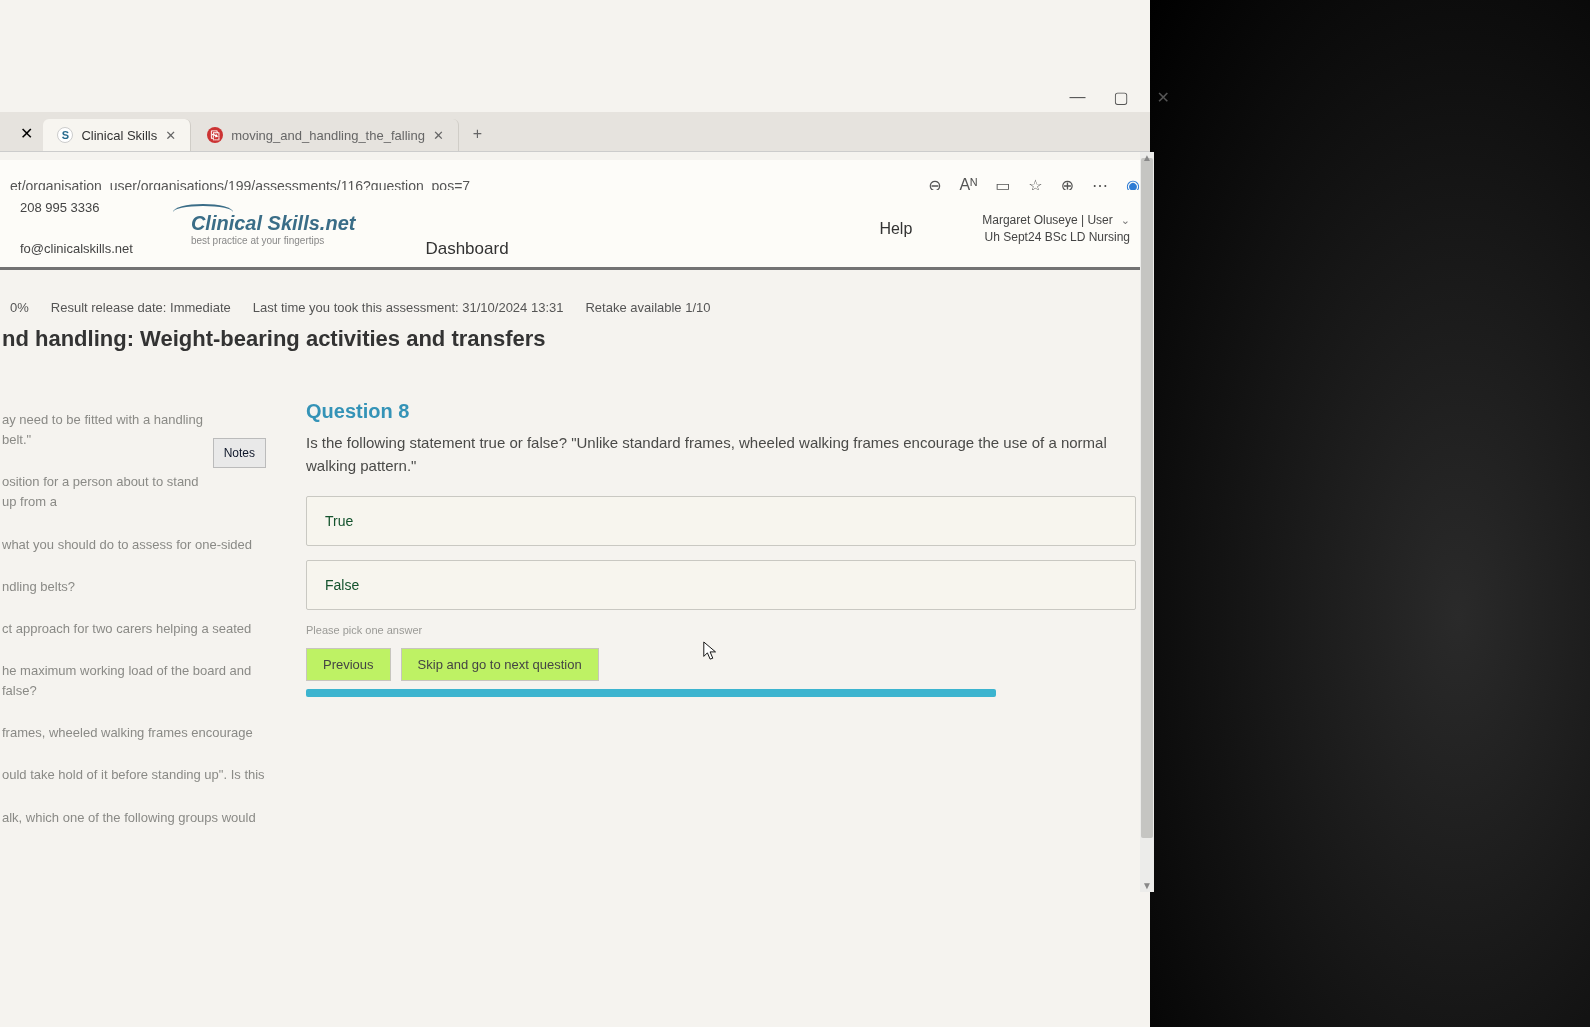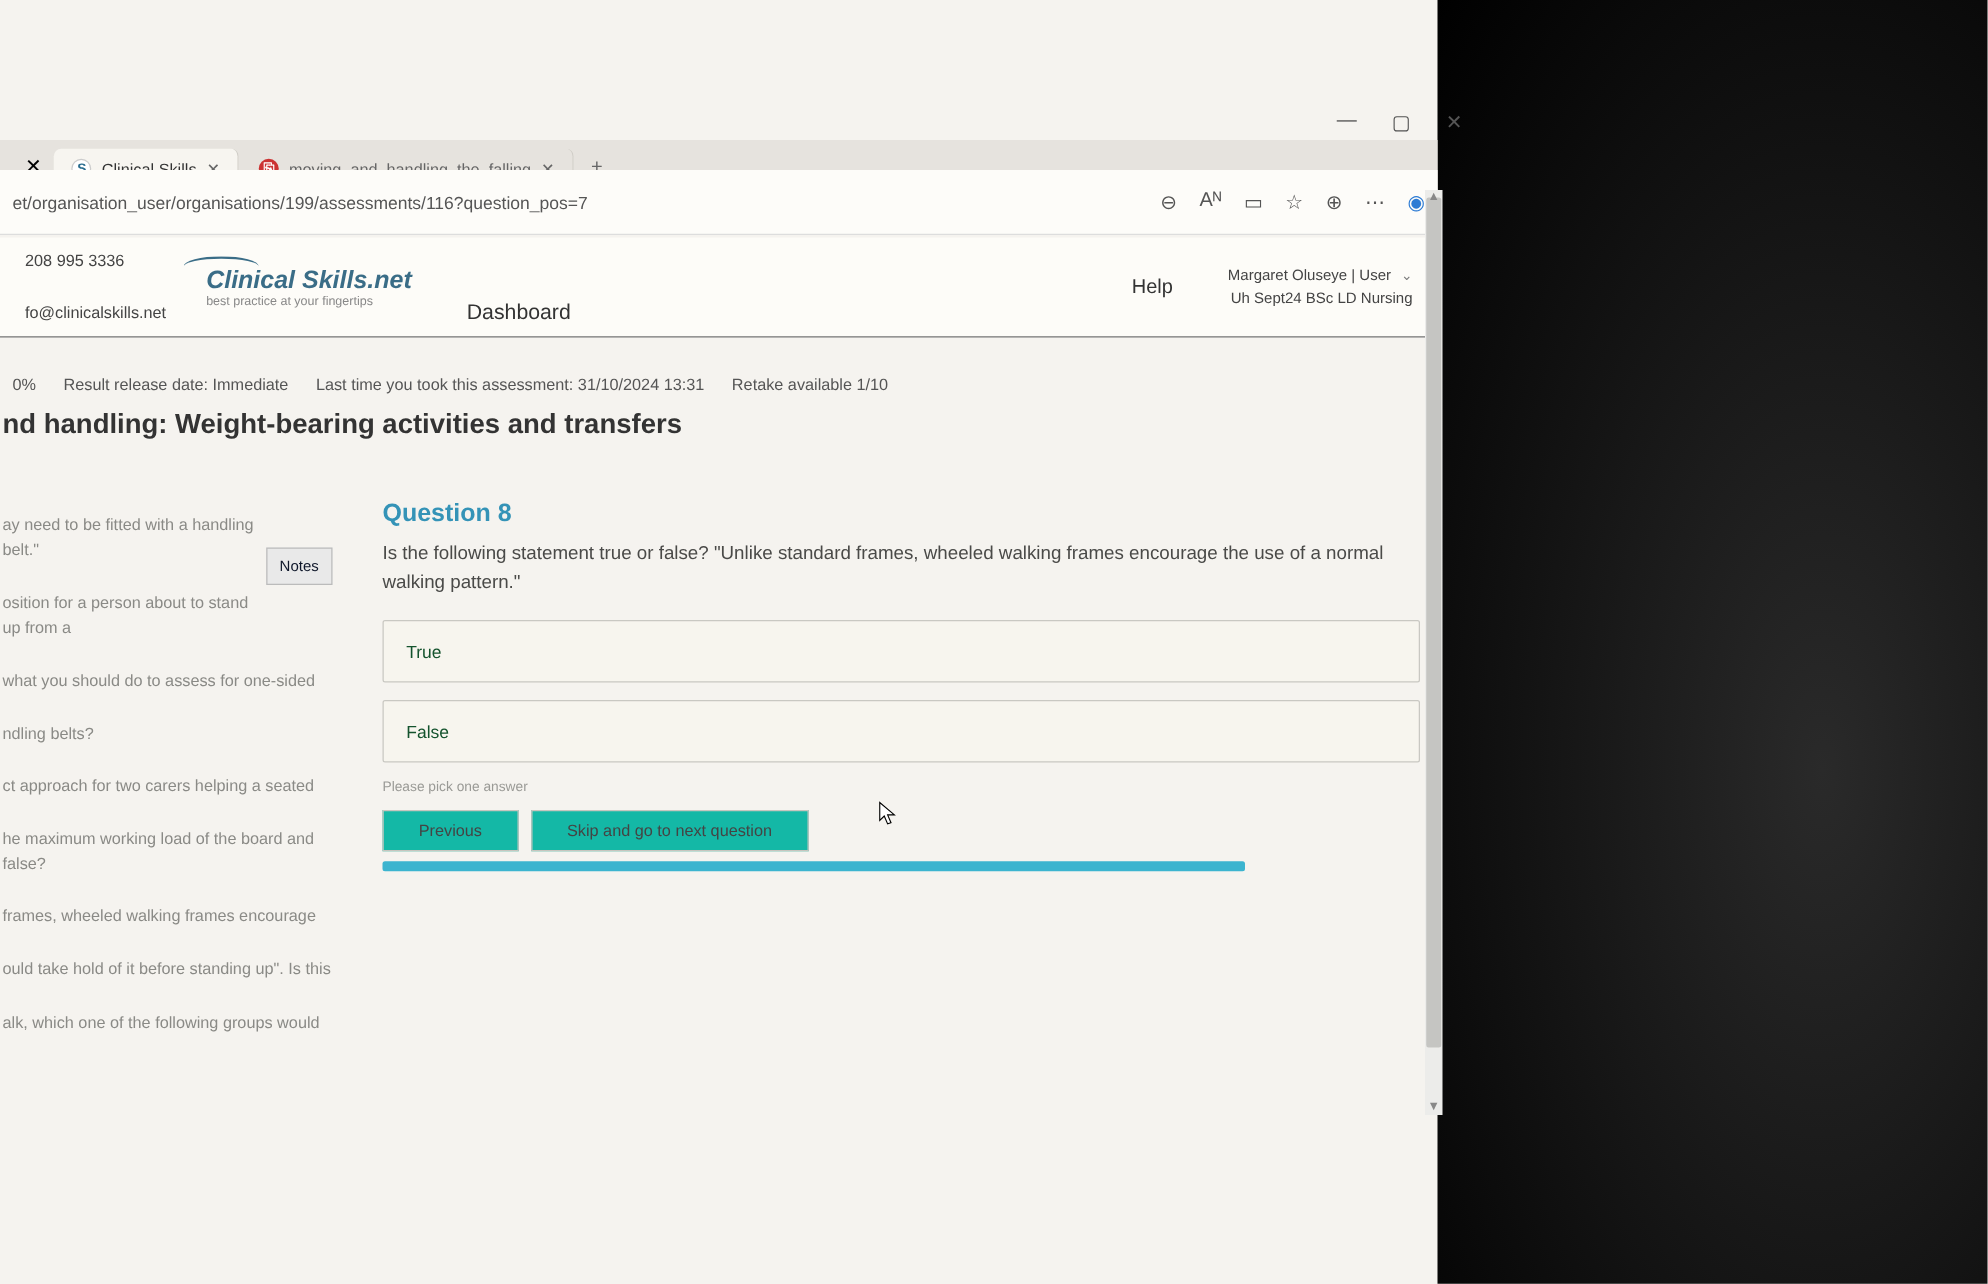--- a/index.html
+++ b/index.html
@@ -46,21 +46,21 @@
   .tab .favicon {
     width: 16px; height: 16px; border-radius: 50%;
     display: inline-flex; align-items: center; justify-content: center;
     font-size: 11px; font-weight: bold;
   }
   .favicon.cs { background: #fff; color: #2a6d8f; border: 1px solid #ccc; }
   .favicon.pdf { background: #c33; color: #fff; }
   .new-tab { padding: 8px 12px; color: #666; cursor: pointer; }
   .address-row {
     position: absolute;
-    top: 136px; left: 0;
+    top: 160px; left: 0;
     width: 1150px;
     height: 52px;
     display: flex; align-items: center;
     background: #fdfcf9;
     border-bottom: 1px solid #ddd;
     padding: 0 10px;
     gap: 14px;
   }
   .url {
     flex: 1;
@@ -70,24 +70,24 @@
   }
   .toolbar-icons { display: flex; gap: 18px; color: #555; font-size: 16px; }
 
   
   .page-header {
     position: absolute;
     top: 190px; left: 0;
     width: 1150px;
     height: 80px;
     background: #fdfcf8;
-    border-bottom: 1px solid #737373;
+    border-bottom: 3px solid #737373;
     display: flex; align-items: center;
     padding: 0 20px;
-    gap: 14px;
+    gap: 40px;
   }
   .contact { font-size: 13px; color: #444; line-height: 1.7; }
   .logo {
     display: flex; flex-direction: column; align-items: flex-start;
     color: #3a6d87;
   }
   .logo-mark {
     font-size: 20px; font-style: italic; font-weight: 600;
     position: relative; padding-left: 18px;
   }
@@ -159,23 +159,23 @@
     background: #f7f5ee;
     padding: 16px 18px;
     font-size: 14px; color: #14532d;
     margin-bottom: 14px;
     cursor: pointer;
     border-radius: 2px;
   }
   .hint { font-size: 11px; color: #9a9a96; margin: 2px 0 12px; }
   .nav-row { display: flex; gap: 10px; align-items: center; }
   .nav-btn {
-    padding: 8px 28px;
+    padding: 8px 16px;
     font-size: 13px;
-    background: #14b8a6;
+    background: #bef264;
     border: 1px solid #c7c5be;
     cursor: pointer;
     color: #444;
   }
   .progress-bar {
     margin-top: 8px;
     height: 8px;
     width: 690px;
     background: #3cb4cf;
     border-radius: 2px;

